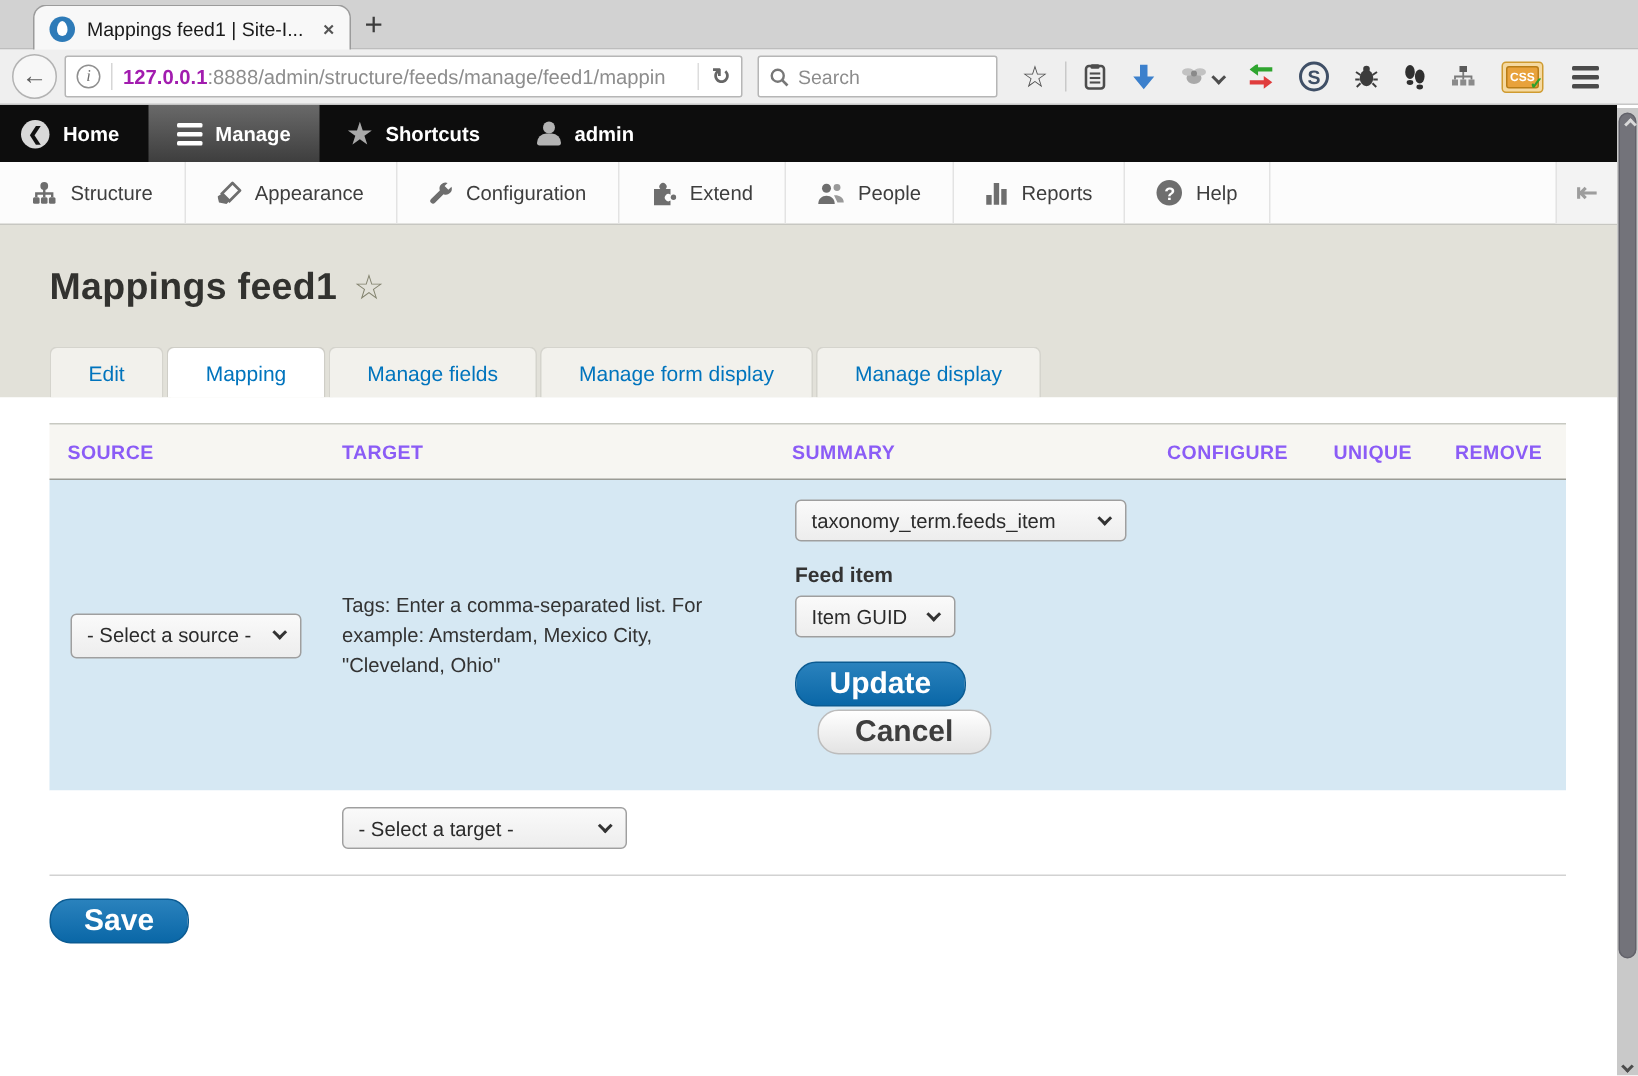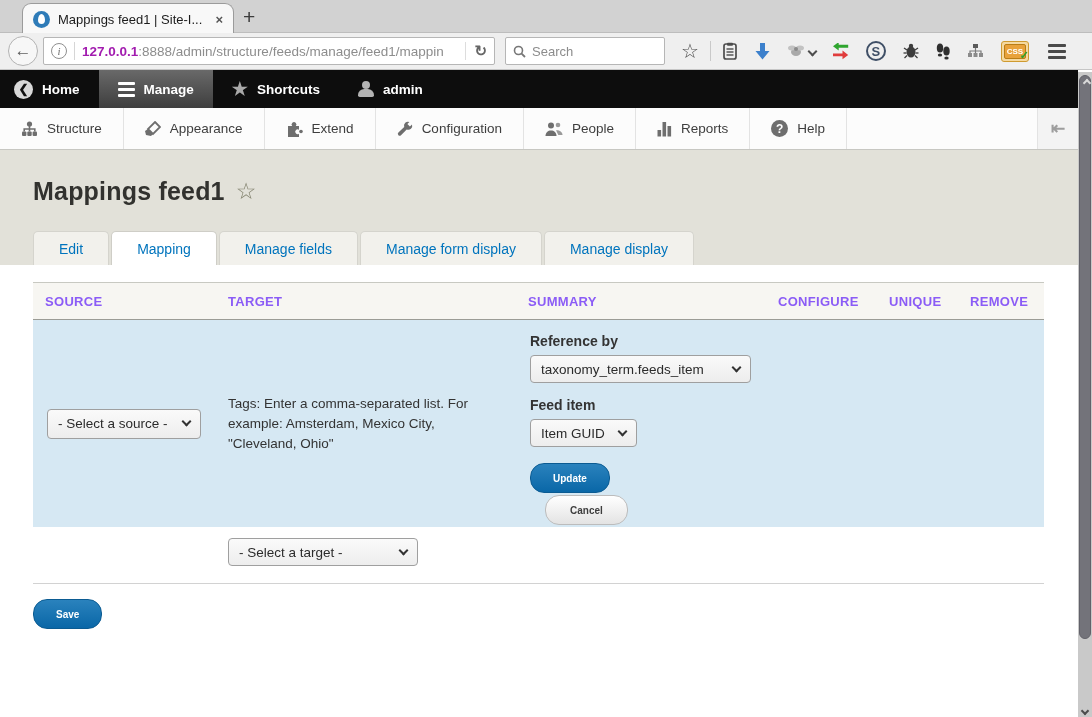--- a/index.html
+++ b/index.html
@@ -120,21 +120,21 @@
     padding:0 10px; background:linear-gradient(#fafafa,#ededed); border:1px solid #9f9f9f;
     border-radius:4px; font-size:13.5px; color:#2b2b2b; }
   .chev { width:7px; height:7px; border-right:2px solid #333; border-bottom:2px solid #333;
     transform:rotate(45deg); margin-left:10px; margin-top:-4px; flex:0 0 auto; }
   .sel-source { width:154px; height:30px; }
   .sel-ref { width:221px; }
   .sel-feed { width:107px; }
   .sel-target { width:190px; }
 
   .btn { display:inline-flex; align-items:center; justify-content:center; height:30px;
-    border-radius:14px; font-size:10px; font-weight:bold; }
+    border-radius:14px; font-size:20px; font-weight:bold; }
   .btn-primary { background:linear-gradient(#2a82bd,#0a67a7); border:1px solid #0b5b92;
     color:#fff; padding:0 22px; }
   .btn-cancel { background:linear-gradient(#ffffff,#e3e3e3); border:1px solid #bcbcbc;
     color:#3e3e3e; padding:0 24px; margin-left:15px; margin-top:2px; }
   .upd-wrap { margin-top:16px; }
 
   .addrow { background:#fff; height:50px; align-items:center; }
   .addrow .sel-target { margin-left:12px; }
   .rule { width:1011px; border:none; border-top:1px solid #d2d2d2; margin-top:6px; }
   .save-wrap { margin-top:15px; }
@@ -276,32 +276,32 @@
       <span>Structure</span>
     </div>
     <div class="menu-item">
       <svg width="16" height="16" viewBox="0 0 16 16">
         <path d="M10 1l5 5-7 7-5-5z" fill="none" stroke="#6e6e6e" stroke-width="1.8"></path>
         <path d="M3 8l5 5-2 2-5-1-1-4z" fill="#6e6e6e"></path>
       </svg>
       <span>Appearance</span>
     </div>
     <div class="menu-item">
+      <svg width="16" height="16" viewBox="0 0 16 16">
+        <path d="M15 3.5a4 4 0 0 1-5.3 5L4 14.2a1.8 1.8 0 0 1-2.6-2.6L7.2 6A4 4 0 0 1 12.4 1l-2 2 2.5 2.5z" fill="#6e6e6e"></path>
+      </svg>
+      <span>Configuration</span>
+    </div>
+    <div class="menu-item">
       <svg width="17" height="16" viewBox="0 0 17 16">
         <path d="M2 5h4a2.3 2.3 0 1 1 4 0h3v4a2.3 2.3 0 1 0 0 4v3" fill="none"></path>
         <path d="M2 5h4.2a2.4 2.4 0 1 1 3.6 0H13v3.8a2.4 2.4 0 1 0 0 3.9V16H2z" fill="#6e6e6e"></path>
         <circle cx="15" cy="10.5" r="1.8" fill="#6e6e6e"></circle>
       </svg>
       <span>Extend</span>
-    </div>
-    <div class="menu-item">
-      <svg width="16" height="16" viewBox="0 0 16 16">
-        <path d="M15 3.5a4 4 0 0 1-5.3 5L4 14.2a1.8 1.8 0 0 1-2.6-2.6L7.2 6A4 4 0 0 1 12.4 1l-2 2 2.5 2.5z" fill="#6e6e6e"></path>
-      </svg>
-      <span>Configuration</span>
     </div>
     <div class="menu-item">
       <svg width="18" height="16" viewBox="0 0 18 16">
         <circle cx="6" cy="4.5" r="3" fill="#6e6e6e"></circle>
         <path d="M0.5 15c0-3.5 2.5-5.5 5.5-5.5s5.5 2 5.5 5.5z" fill="#6e6e6e"></path>
         <circle cx="13" cy="4" r="2.3" fill="#9a9a9a"></circle>
         <path d="M11 9.2c2.8-.4 6.5 1.2 6.5 4.8h-4.2" fill="#9a9a9a"></path>
       </svg>
       <span>People</span>
     </div>
@@ -350,21 +350,20 @@
         <div class="cell-source">
           <div class="sel sel-source">
             <span>- Select a source -</span>
             <span class="chev"></span>
           </div>
         </div>
         <div class="cell-target">
           <span>Tags: Enter a comma-separated list. For example: Amsterdam, Mexico City, "Cleveland, Ohio"</span>
         </div>
         <div class="cell-summary">
-          <div class="flabel">Reference by</div>
           <div class="sel sel-ref">
             <span>taxonomy_term.feeds_item</span>
             <span class="chev"></span>
           </div>
           <div class="fgap"></div>
           <div class="flabel">Feed item</div>
           <div class="sel sel-feed">
             <span>Item GUID</span>
             <span class="chev"></span>
           </div>

